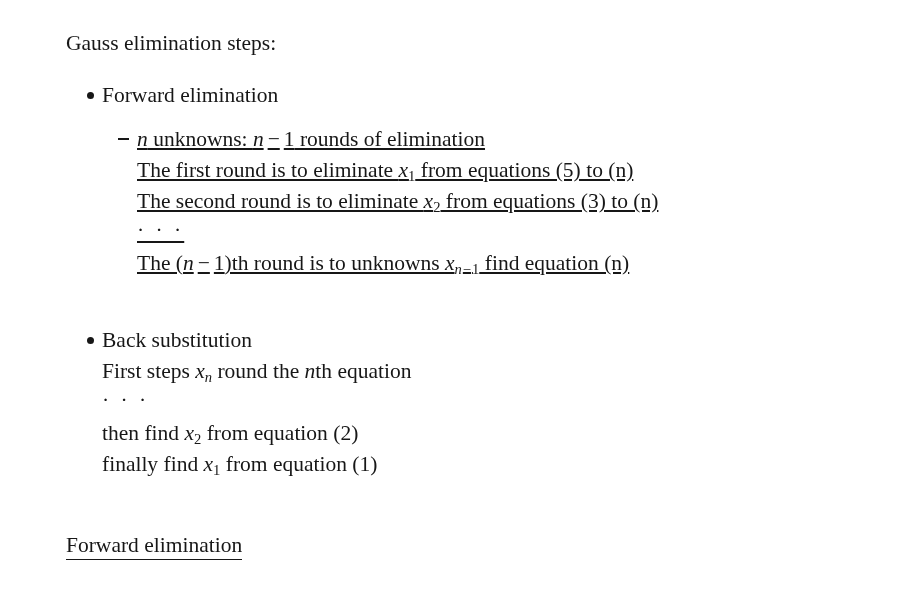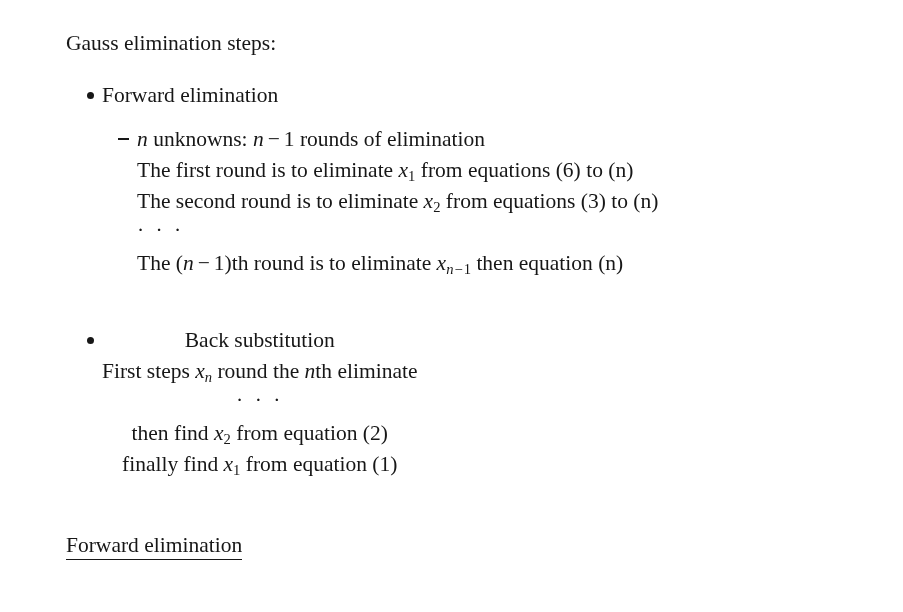--- a/index.html
+++ b/index.html
@@ -32,21 +32,21 @@
     font-size: 21.5px;
     line-height: 30px;
     white-space: nowrap;
   }
 
   .bullet-block {
     position: absolute;
     left: 87px;
   }
   .bullet-block.forward { top: 80px; }
-  .bullet-block.back    { top: 325px; text-align: center; }
+  .bullet-block.back    { top: 325px; }
 
   .bullet-line {
     position: relative;
     padding-left: 15px;
     font-size: 21.5px;
     line-height: 31px;
     white-space: nowrap;
   }
   .bullet-line .disc {
     position: absolute;
@@ -56,20 +56,21 @@
     height: 7px;
     border-radius: 50%;
     background: #171717;
   }
 
   
   .dash-block {
     position: absolute;
     left: 118px;
     top: 124px;
+    text-decoration: underline;
   }
   .dash-line {
     position: relative;
     padding-left: 19px;
     font-size: 21.5px;
     line-height: 31px;
     white-space: nowrap;
   }
   .dash-line .dash {
     position: absolute;
@@ -149,44 +150,44 @@
   </div>
 
   <div class="dash-block">
 
     <div class="dash-line">
       <span class="dash"></span>
       <span class="mi">n</span><span> unknowns: </span><span class="mi">n</span><span class="mo">−</span><span class="mn">1</span><span> rounds of elimination</span>
     </div>
 
     <div class="cont">
-      <span>The first round is to eliminate </span><span class="mi">x</span><sub>1</sub><span> from equations (6) to (n)</span>
+      <span>The first round is to eliminate </span><span class="mi">x</span><sub>1</sub><span> from equations (5) to (n)</span>
     </div>
 
     <div class="cont">
       <span>The second round is to eliminate </span><span class="mi">x</span><sub>2</sub><span> from equations (3) to (n)</span>
     </div>
 
     <div class="cont">
       <span class="dots">· · ·</span>
     </div>
 
     <div class="cont">
-      <span>The (</span><span class="mi">n</span><span class="mo">−</span><span class="mn">1</span><span>)th round is to eliminate </span><span class="mi">x</span><sub><span class="mi">n</span><span class="mo">−</span><span class="mn">1</span></sub><span> then equation (n)</span>
+      <span>The (</span><span class="mi">n</span><span class="mo">−</span><span class="mn">1</span><span>)th round is to unknowns </span><span class="mi">x</span><sub><span class="mi">n</span><span class="mo">−</span><span class="mn">1</span></sub><span> find equation (n)</span>
     </div>
   </div>
 
   <div class="bullet-block back">
     <div class="bullet-line">
       <span class="disc"></span>
       <span>Back substitution</span>
     </div>
 
     <div class="sub-cont">
-      <span>First steps </span><span class="mi">x</span><sub><span class="mi">n</span></sub><span> round the </span><span class="mi">n</span><span>th eliminate</span>
+      <span>First steps </span><span class="mi">x</span><sub><span class="mi">n</span></sub><span> round the </span><span class="mi">n</span><span>th equation</span>
     </div>
 
 
     <div class="sub-cont">
       <span class="dots">· · ·</span>
     </div>
 
     <div class="sub-cont">
       <span>then find </span><span class="mi">x</span><sub>2</sub><span> from equation (2)</span>
     </div>

